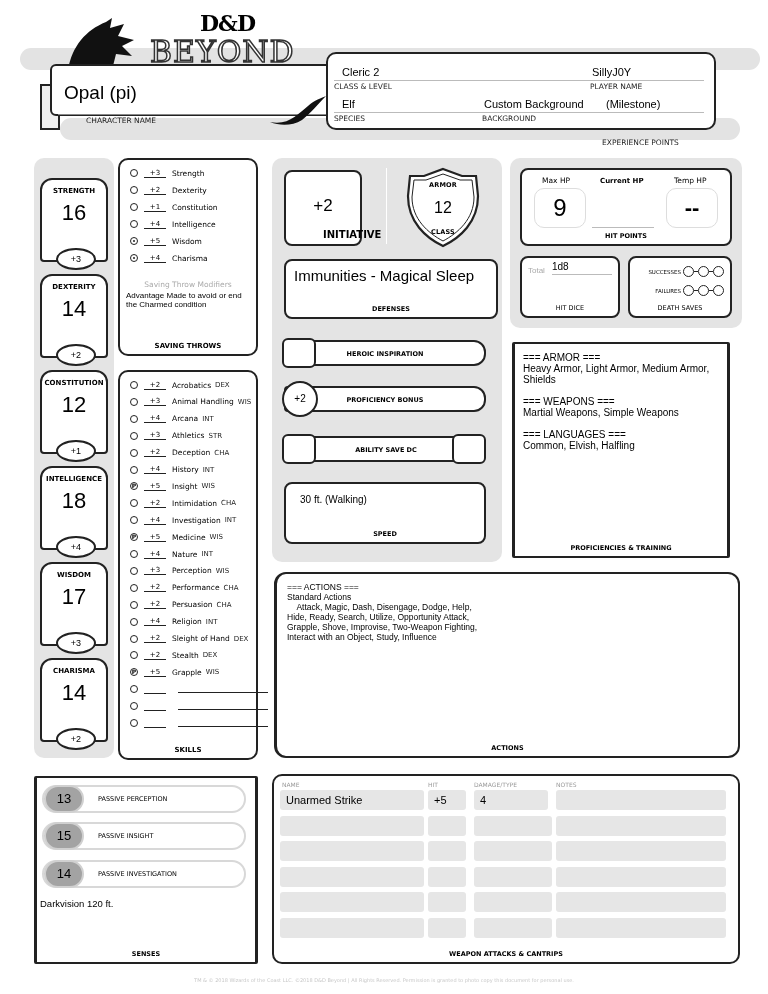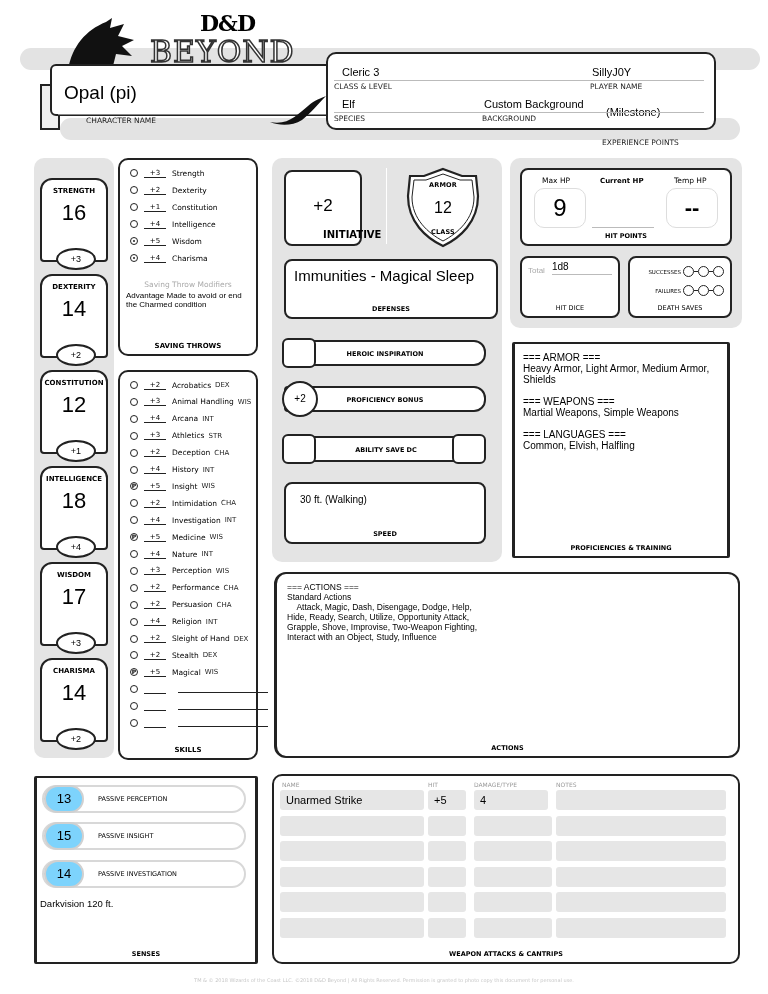--- a/index.html
+++ b/index.html
@@ -46,21 +46,21 @@
   .pill-label { position: absolute; left: 0; right: 0; top: 8px; text-align: center; font-family: "DejaVu Sans", sans-serif; font-size: 6.5px; font-weight: bold; }
   .pill-cap { position: absolute; width: 34px; height: 30px; background: #fff; border: 2px solid #222; border-radius: 6px; }
 
   .circle-dot { display: inline-block; width: 11px; height: 11px; border: 1.5px solid #222; border-radius: 50%; vertical-align: middle; }
   .dash { display: inline-block; width: 4px; border-top: 1.5px solid #222; vertical-align: middle; }
 
   .weapon-cell { position: absolute; height: 20px; background: #e6e6e6; border-radius: 3px; font-size: 11px; line-height: 20px; padding-left: 6px; }
   .col-h { position: absolute; top: 781px; font-family: "DejaVu Sans", sans-serif; font-size: 6px; color: #999; text-transform: uppercase; }
 
   .sense-pill { position: absolute; left: 42px; width: 204px; height: 28px; border: 2px solid #d8d8d8; border-radius: 14px; background: #fff; }
-  .sense-num { position: absolute; left: 0; top: -2px; width: 40px; height: 28px; border: 2px solid #d0d0d0; border-radius: 14px; text-align: center; line-height: 24px; font-size: 13px; background:#7dd3fc; }
+  .sense-num { position: absolute; left: 0; top: -2px; width: 40px; height: 28px; border: 2px solid #d0d0d0; border-radius: 14px; text-align: center; line-height: 24px; font-size: 13px; background:#a3a3a3; }
   .sense-lbl { position: absolute; left: 54px; top: 8px; font-family: "DejaVu Sans", sans-serif; font-size: 6.5px; text-transform: uppercase; }
 
   .freetext { font-size: 10px; line-height: 11px; white-space: pre-wrap; }
 </style>
 </head>
 <body>
 
 <div class="swoosh" style="left:20px;top:48px;width:740px;height:22px;"></div>
 <div class="swoosh" style="left:60px;top:118px;width:680px;height:22px;"></div>
 <svg class="dragon" viewBox="0 0 80 56">
@@ -72,30 +72,30 @@
 <div class="banner-tail"></div>
 <div class="banner"></div>
 <div class="abs" style="left:64px;top:82px;font-size:19px;">Opal (pi)</div>
 <div class="name-underline"></div>
 <div class="abs label-thin" style="left:86px;top:116px;font-size:7.5px;">CHARACTER NAME</div>
 <svg class="abs" style="left:268px;top:92px;" width="60" height="36" viewBox="0 0 60 36">
   <path d="M2 30 C20 34 30 22 40 14 C46 8 54 6 58 4 C50 12 44 20 34 28 C24 34 12 34 2 30Z" fill="#111"></path>
 </svg>
 
 <div class="info-box">
-  <div class="info-val" style="left:14px;top:12px;">Cleric 3</div>
+  <div class="info-val" style="left:14px;top:12px;">Cleric 2</div>
   <div class="info-lbl" style="left:6px;top:28px;">CLASS &amp; LEVEL</div>
   <div class="info-val" style="left:264px;top:12px;">SillyJ0Y</div>
   <div class="info-lbl" style="left:262px;top:28px;">PLAYER NAME</div>
   <div class="info-line" style="top:26px;"></div>
   <div class="info-val" style="left:14px;top:44px;">Elf</div>
   <div class="info-lbl" style="left:6px;top:60px;">SPECIES</div>
   <div class="info-val" style="left:156px;top:44px;">Custom Background</div>
   <div class="info-lbl" style="left:154px;top:60px;">BACKGROUND</div>
-  <div class="info-val" style="left:278px;top:44px;margin-top:8px;">(Milestone)</div>
+  <div class="info-val" style="left:278px;top:44px;">(Milestone)</div>
   <div class="info-lbl" style="left:274px;top:72px;margin-top:12px;">EXPERIENCE POINTS</div>
   <div class="info-line" style="top:58px;"></div>
 </div>
 
 <div class="ability-col">
   <div class="ability" style="top:20px;">
     <div class="name">STRENGTH</div>
     <div class="score">16</div>
     <div class="mod">+3</div>
   </div>
@@ -264,21 +264,21 @@
       </div>
       <div class="row" style="top: 276.4px;">
         <span class="bubble"></span>
         <span class="mod-val">+2</span>
         <span>Stealth</span>
         <span class="skill-stat">DEX</span>
       </div>
       <div class="row" style="top: 293.3px;">
         <span class="bubble exp">P</span>
         <span class="mod-val">+5</span>
-        <span>Magical</span>
+        <span>Grapple</span>
         <span class="skill-stat">WIS</span>
       </div>
       <div class="row" style="top: 310.2px;">
         <span class="bubble"></span>
         <span class="mod-val">&nbsp;</span>
         <span class="blank-line"></span>
       </div>
       <div class="row" style="top: 327.1px;">
         <span class="bubble"></span>
         <span class="mod-val">&nbsp;</span>

